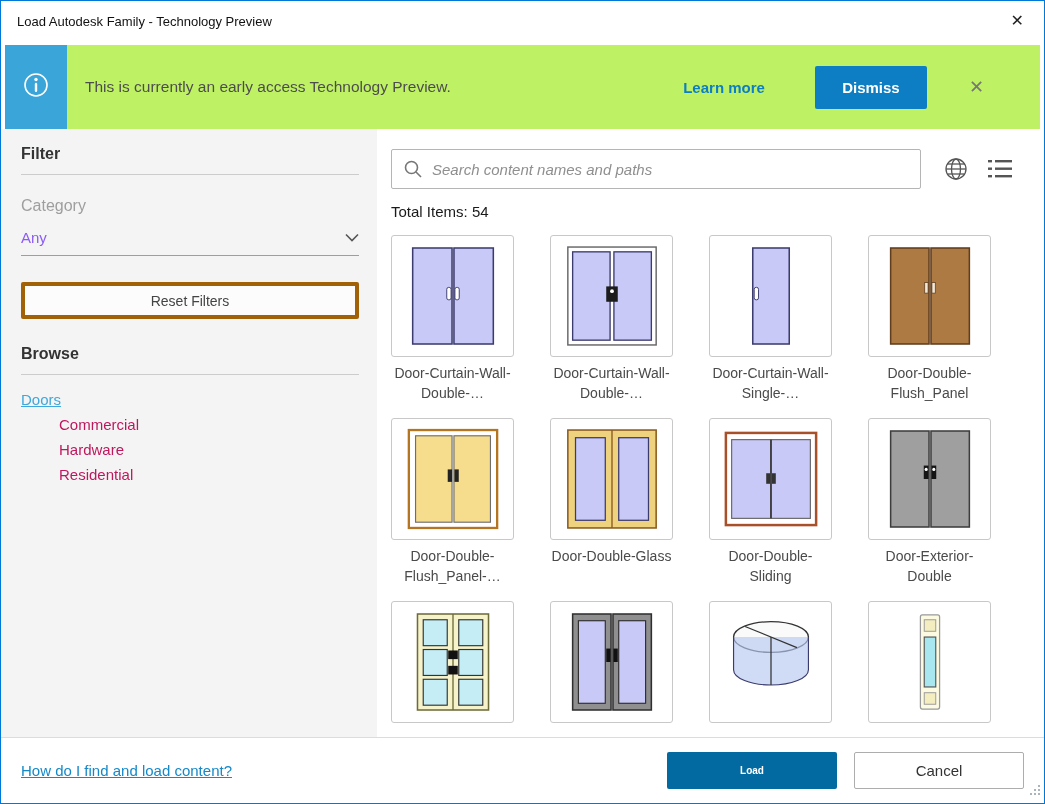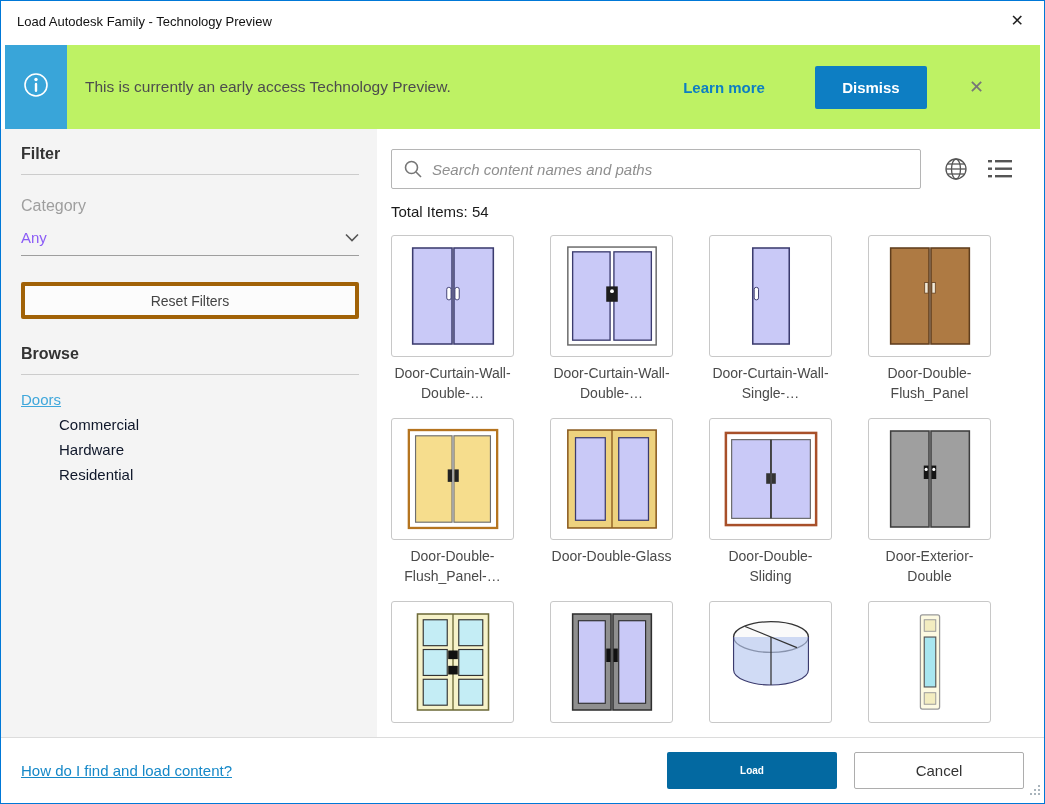--- a/index.html
+++ b/index.html
@@ -35,21 +35,21 @@
 
   .sidebar { width: 376px; flex: none; background: #f4f4f4; padding: 16px 18px 0 20px; }
   .heading { font-size: 16px; font-weight: bold; color: #333; }
   .rule { border: none; border-top: 1px solid #cccccc; margin-top: 11px; }
   .cat-label { margin-top: 22px; font-size: 16px; color: #9e9e9e; }
   .dropdown { margin-top: 13px; display: flex; align-items: center; justify-content: space-between; border-bottom: 1px solid #9e9e9e; padding-bottom: 9px; cursor: pointer; }
   .dropdown-value { font-size: 15px; color: #8b5cf6; text-align: right; }
   .reset-btn { margin-top: 26px; width: 100%; height: 37px; background: #fcfcfc; border: 4px solid #a16207; border-radius: 2px; font-size: 14px; color: #444; cursor: pointer; font-family: inherit; }
   .browse-heading { margin-top: 26px; }
   .tree { margin-top: 16px; }
-  .tree-item { font-size: 15px; color: #0f172a; margin-bottom: 8px; cursor: pointer; }
+  .tree-item { font-size: 15px; color: #be185d; margin-bottom: 8px; cursor: pointer; }
   .tree-item.root { color: #3fa7db; text-decoration: underline; }
   .tree-item.child { margin-left: 38px; }
 
   .main { flex: 1; min-width: 0; padding: 20px 0 0 14px; overflow: hidden; }
   .search-row { display: flex; align-items: center; }
   .searchbox { position: relative; width: 530px; height: 40px; flex: none; }
   .searchbox input { width: 100%; height: 100%; border: 1px solid #b5b5b5; border-radius: 2px; padding: 0 12px 0 40px; font-size: 15px; color: #333; font-family: inherit; outline: none; background: #fff; }
   .searchbox input::placeholder { font-style: italic; color: #8f8f8f; }
   .search-icon { position: absolute; left: 12px; top: 10px; pointer-events: none; }
   .icon-btn { background: none; border: none; cursor: pointer; width: 36px; height: 36px; display: flex; align-items: center; justify-content: center; }

